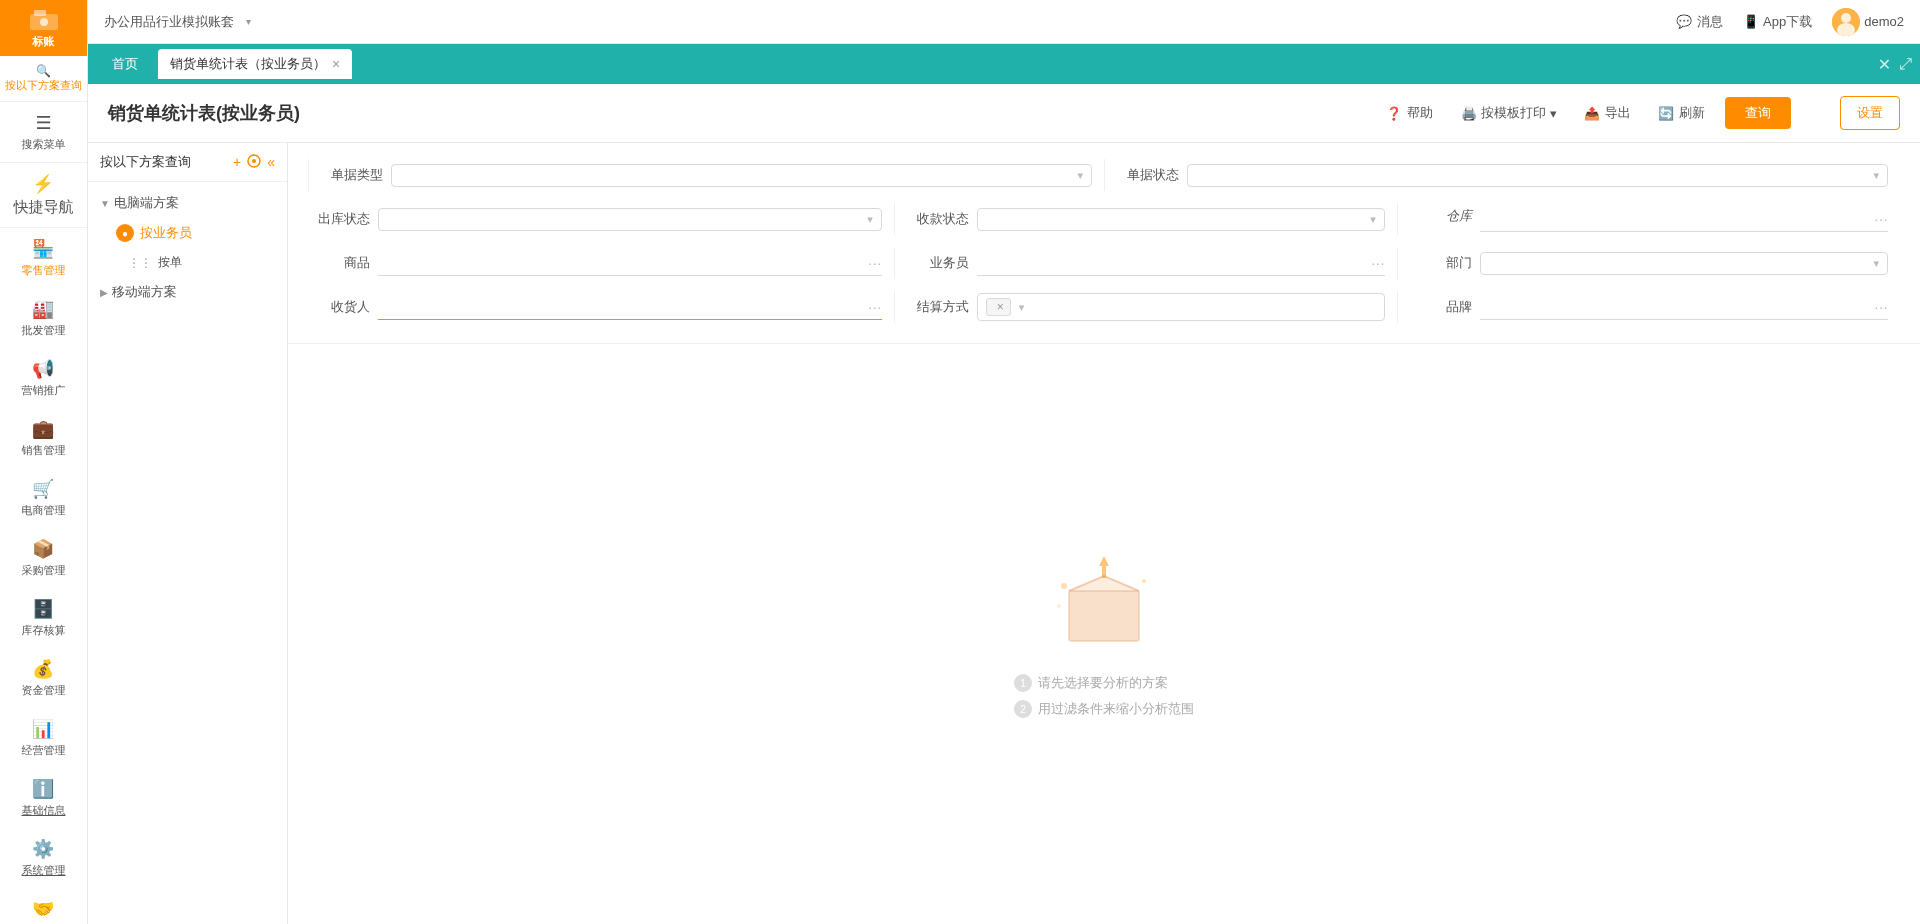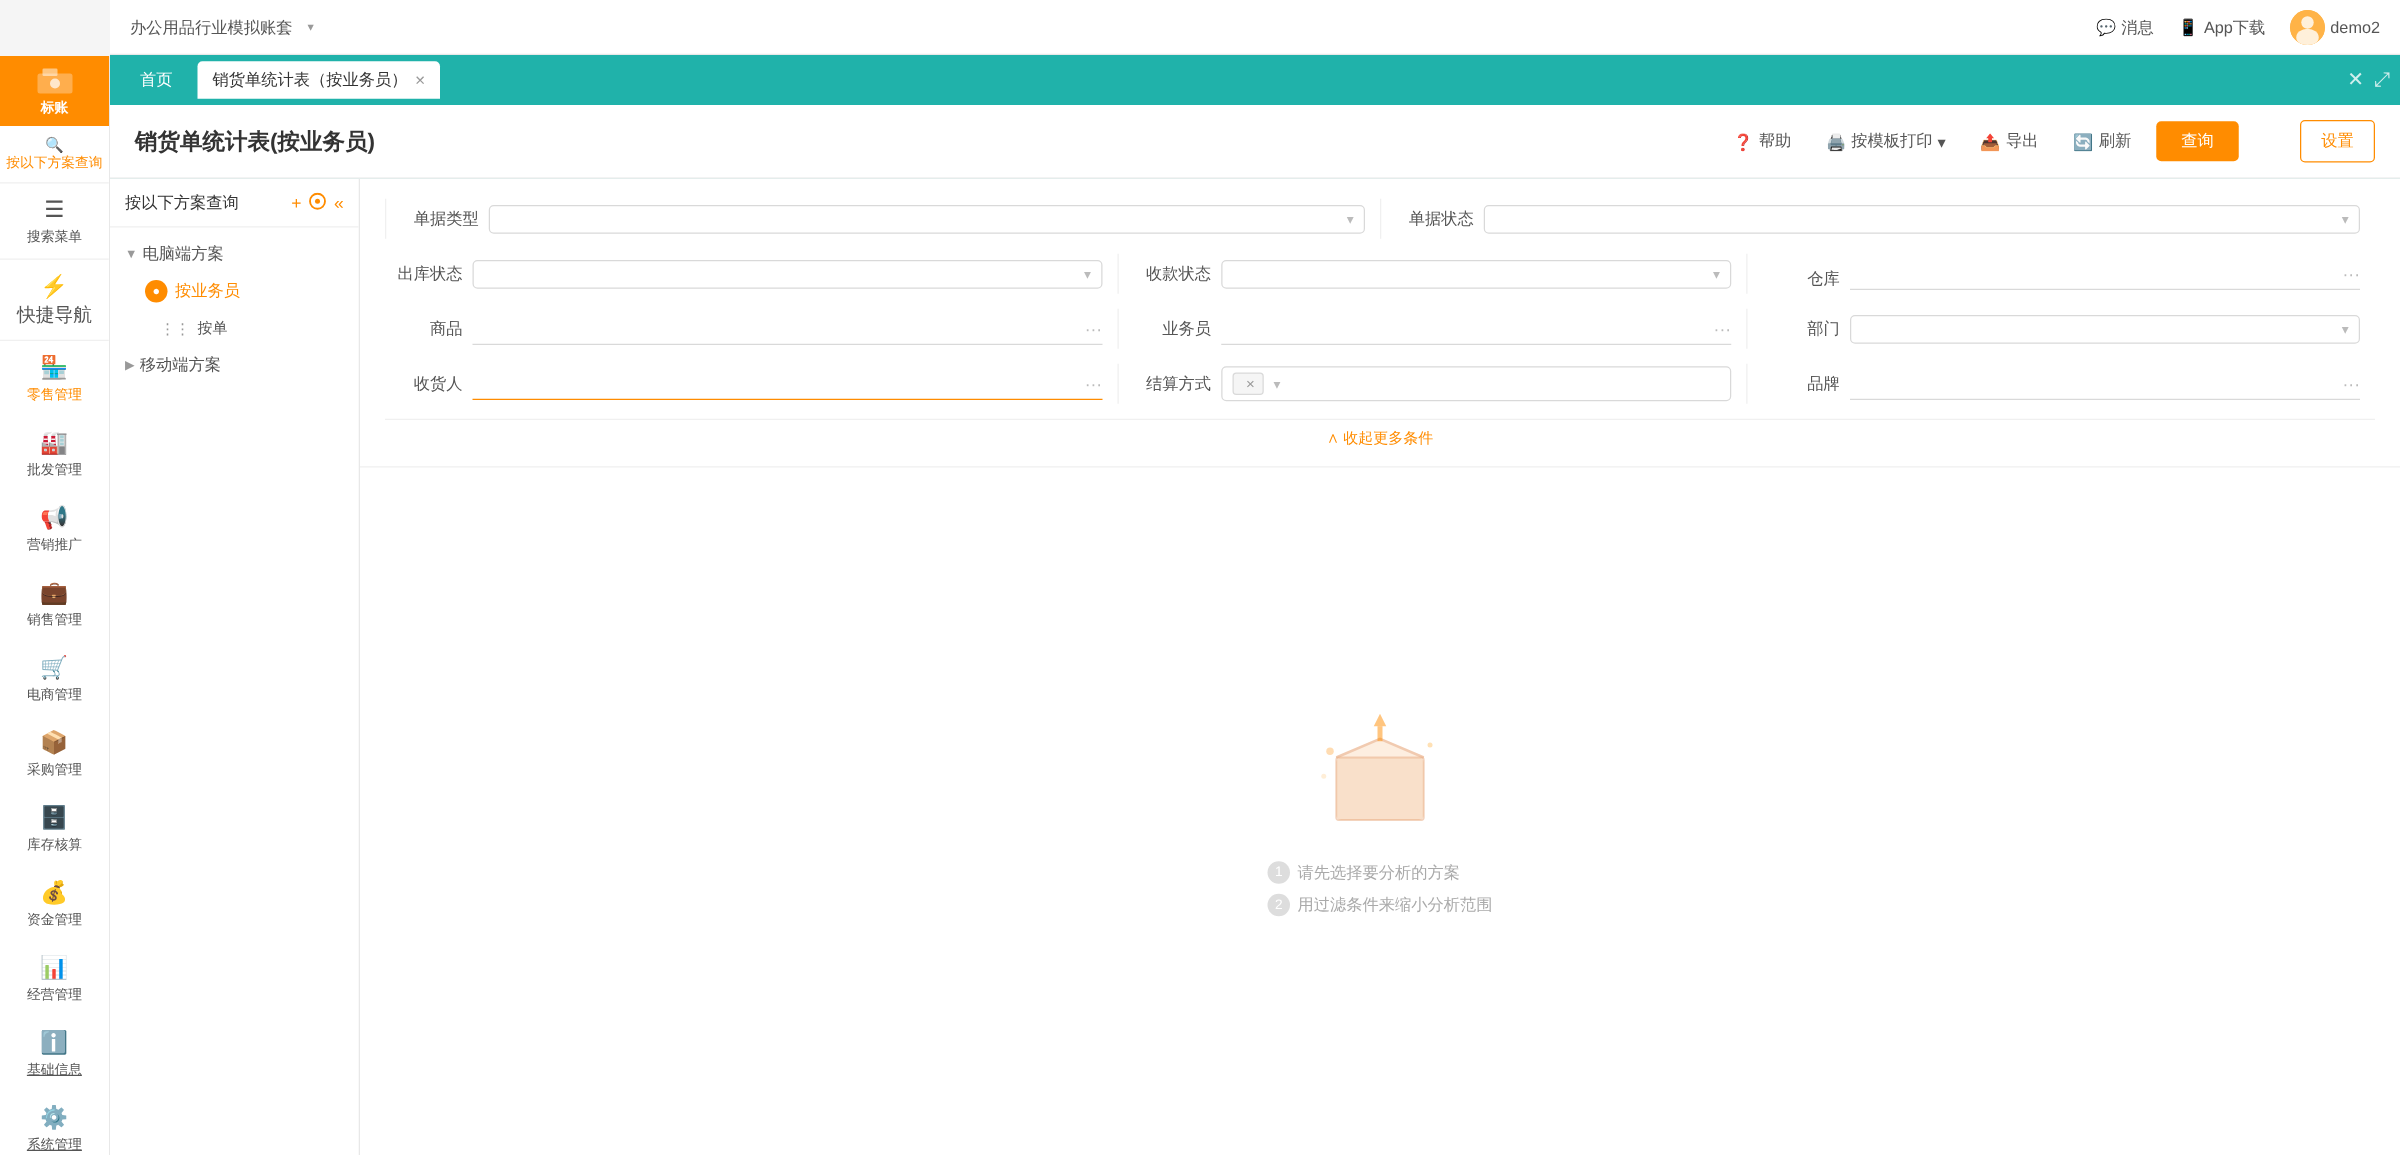--- a/index.html
+++ b/index.html
@@ -8,21 +8,20 @@
     
     .sidebar {
       width: 88px;
       background: #fff;
       display: flex;
       flex-direction: column;
       align-items: center;
       border-right: 1px solid #e8e8e8;
       flex-shrink: 0;
       overflow-y: auto;
-      margin-top: 45px;
     }
     .sidebar-logo {
       width: 88px;
       height: 56px;
       background: #ff8c00;
       display: flex;
       flex-direction: column;
       align-items: center;
       justify-content: center;
       color: #fff;
@@ -685,21 +684,21 @@
             </div>
             <div class="filter-divider"></div>
             <div style="display:flex;align-items:center;flex:1;padding:0 12px;">
               <span class="filter-label">收款状态</span>
               <div class="filter-select-area" style="flex:1;">
                 <span class="filter-control-text"></span>
                 <span class="filter-control-arrow">▾</span>
               </div>
             </div>
             <div class="filter-divider"></div>
-            <div style="display:flex;align-items:flex-end;flex:1;padding:0 12px;">
+            <div style="display:flex;align-items:flex-start;flex:1;padding:0 12px;font-style:italic;">
               <span class="filter-label">仓库</span>
               <div class="filter-input-area" style="flex:1;justify-content:flex-end;">
                 <span class="filter-control-dots">···</span>
               </div>
             </div>
           </div>
 
           <div class="filter-row">
             <div style="display:flex;align-items:center;flex:1.2;padding-right:12px;">
               <span class="filter-label">商品</span>
@@ -744,24 +743,20 @@
             </div>
             <div class="filter-divider"></div>
             <div style="display:flex;align-items:center;flex:1;padding:0 12px;">
               <span class="filter-label">品牌</span>
               <div class="filter-input-area" style="flex:1;justify-content:flex-end;">
                 <span class="filter-control-dots">···</span>
               </div>
             </div>
           </div>
 
-          <div class="collapse-btn">
-            <span>∧ </span>
-            <span>收起更多条件</span>
-          </div>
         </div>
 
         <div class="empty-state">
           <div style="margin-bottom:20px;">
             <svg width="120" height="100" viewBox="0 0 120 100">
 
               <rect x="25" y="40" width="70" height="50" rx="4" fill="#f5cba7" opacity="0.6"></rect>
 
               <path d="M25 40 L60 25 L95 40" stroke="#e8a87c" stroke-width="2" fill="#fce4cc" opacity="0.6"></path>
 

